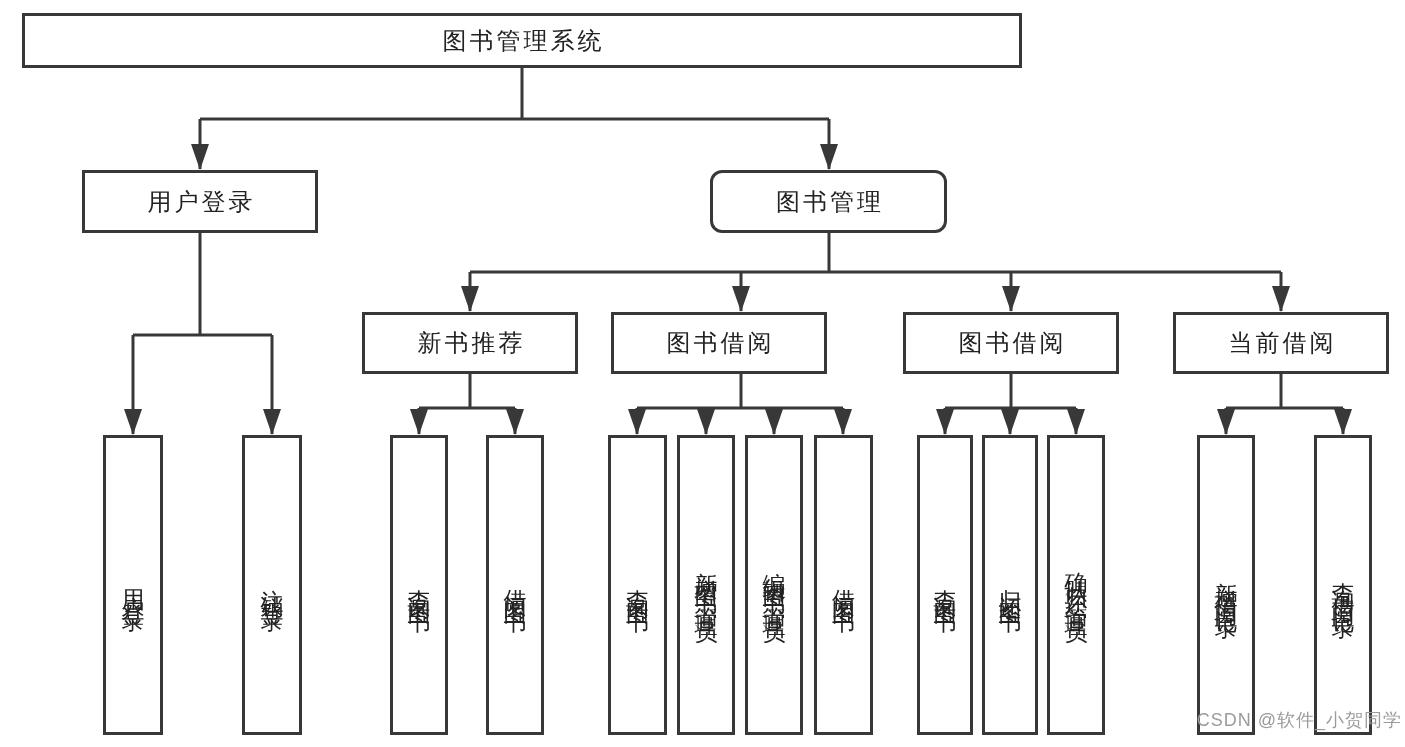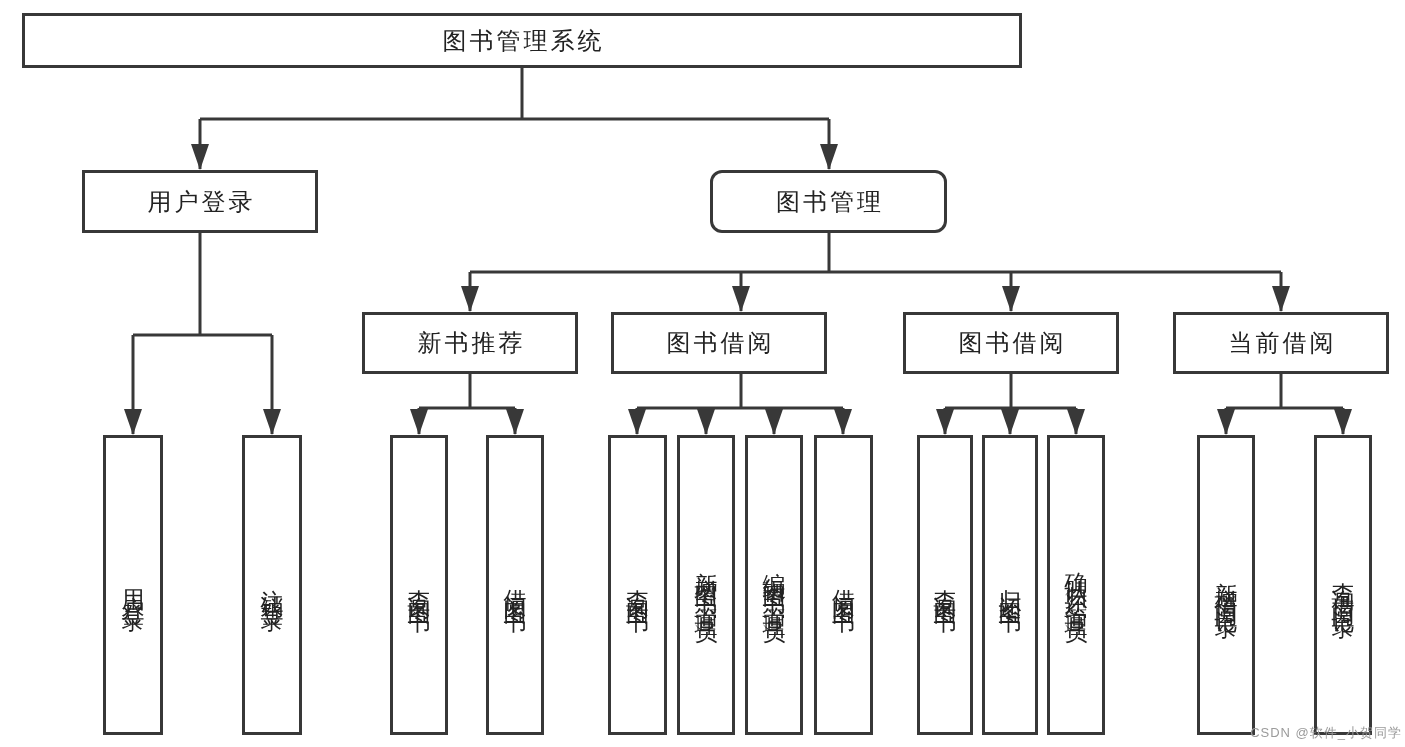--- a/index.html
+++ b/index.html
@@ -47,23 +47,23 @@
     writing-mode: vertical-rl;
     text-orientation: mixed;
     font-size: 23px;
     letter-spacing: 7px;
     line-height: 1;
     white-space: nowrap;
   }
   #watermark {
     position: absolute;
     right: 3px;
-    bottom: 5px;
+    bottom: 15px;
     z-index: 5;
-    font-size: 13px;
+    font-size: 18px;
     letter-spacing: 1px;
     color: #9b9b9b;
     white-space: nowrap;
   }
 </style>
 </head>
 <body>
 
 <div id="stage">
 

